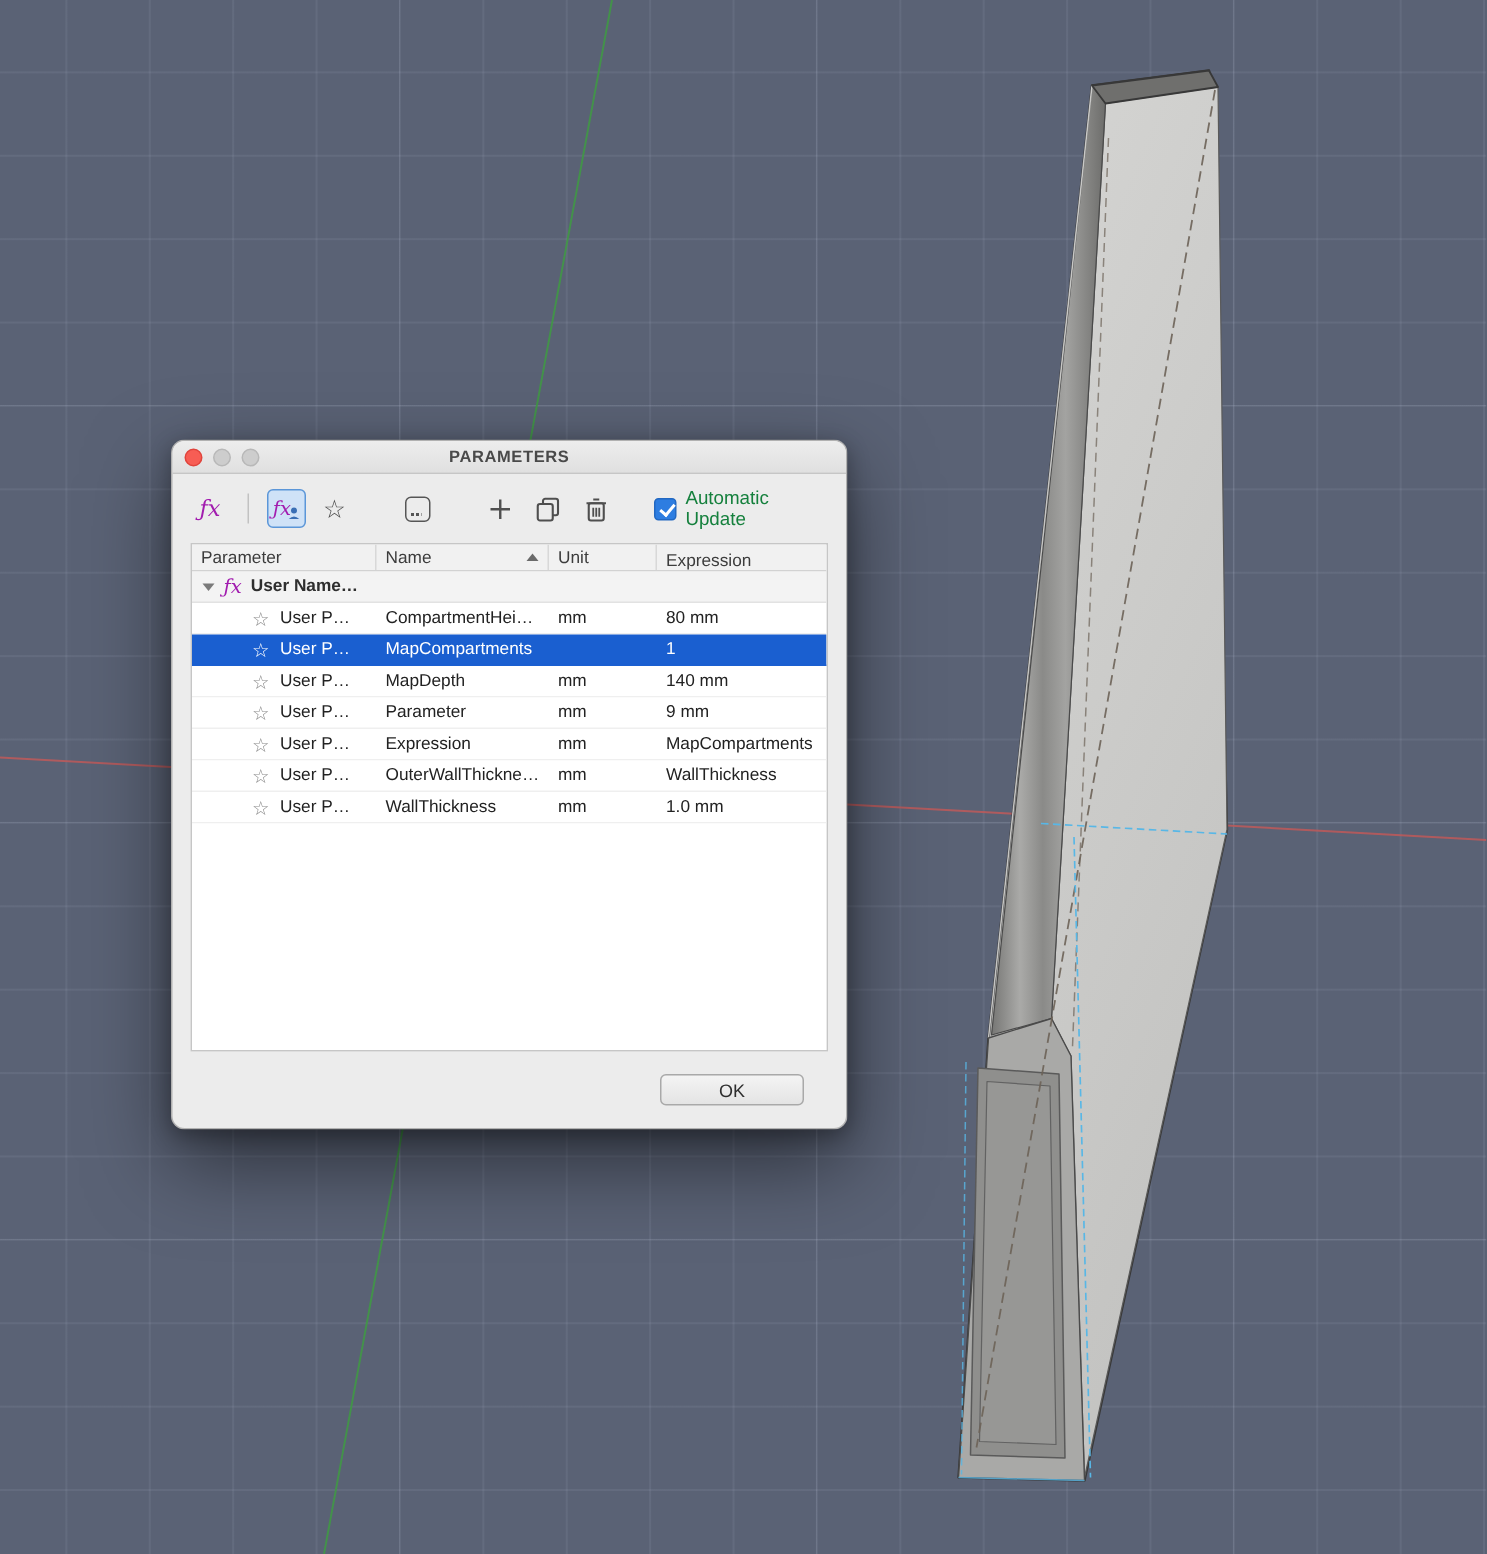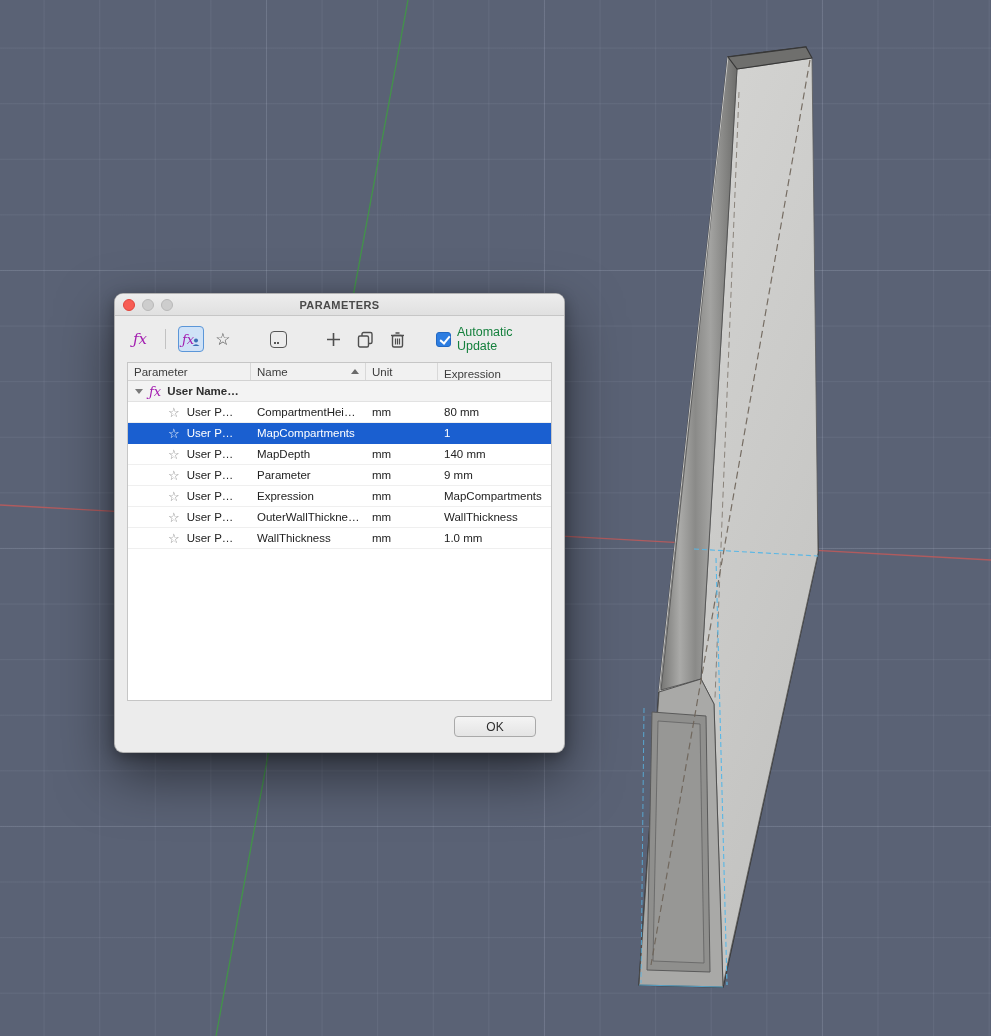--- a/index.html
+++ b/index.html
@@ -131,21 +131,21 @@
   }
   .c-param { padding-left: 40px !important; gap: 7px; }
   .rowstar { font-size: 13px; color: #8b8b8b; line-height: 1; }
   .trow.selected { background: #1a5fd0; color: #fff; border-bottom-color: #1a5fd0; }
   .trow.selected .rowstar { color: #fff; }
   .rows-filler { background: #fff; }
 
   
   .footer { position: absolute; right: 28px; bottom: 15px; }
   .ok-btn {
-    width: 82px; height: 21px; font-size: 12px; color: #2e2e2e;
+    width: 96px; height: 21px; font-size: 12px; color: #2e2e2e;
     background: linear-gradient(#f4f4f4, #e4e4e4);
     border: 1px solid #a9a9a9; border-radius: 4px;
     font-family: "Liberation Sans", sans-serif;
   }
 </style>
 </head>
 <body>
 
 <div class="grid-bg"></div>
 

